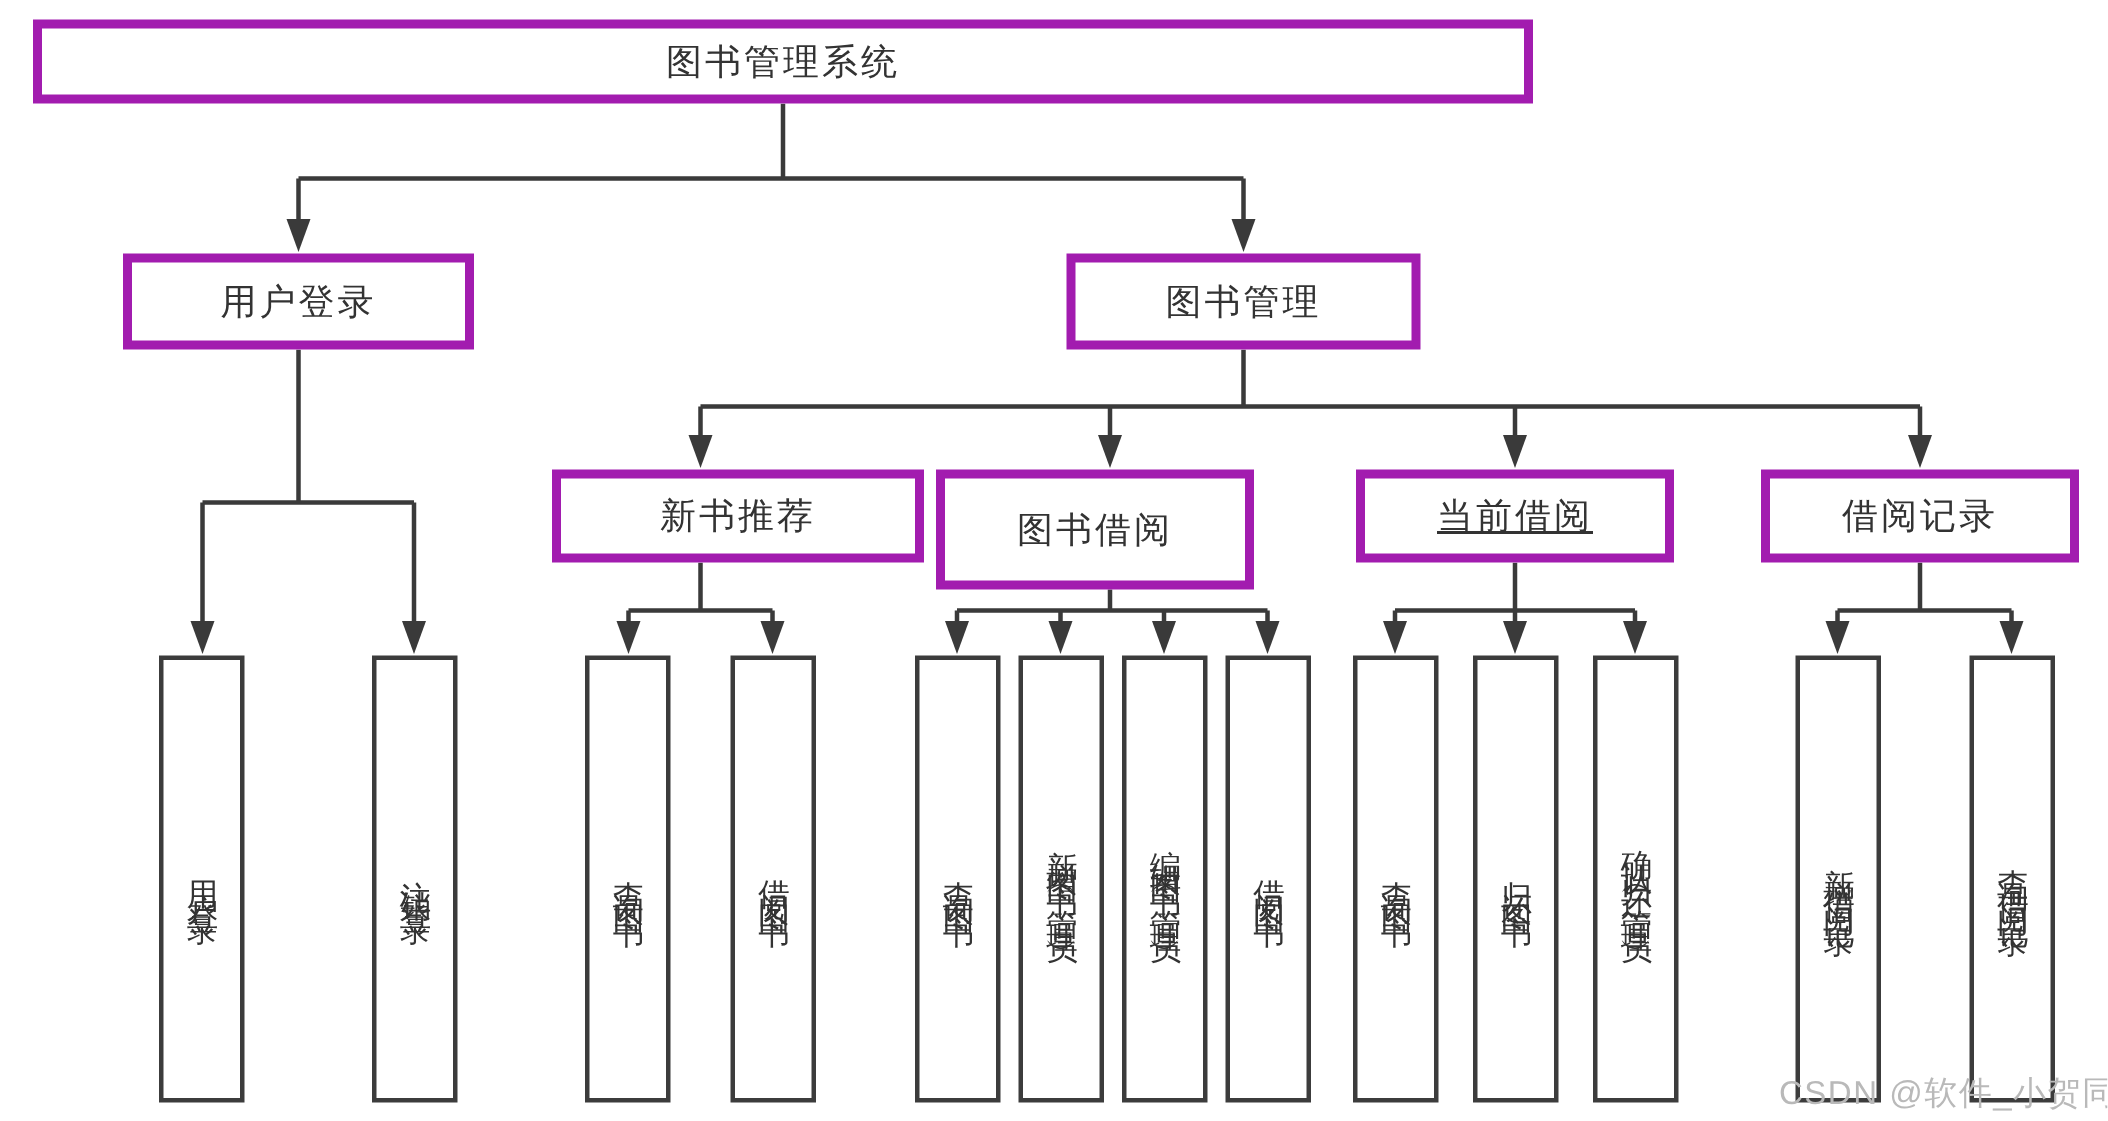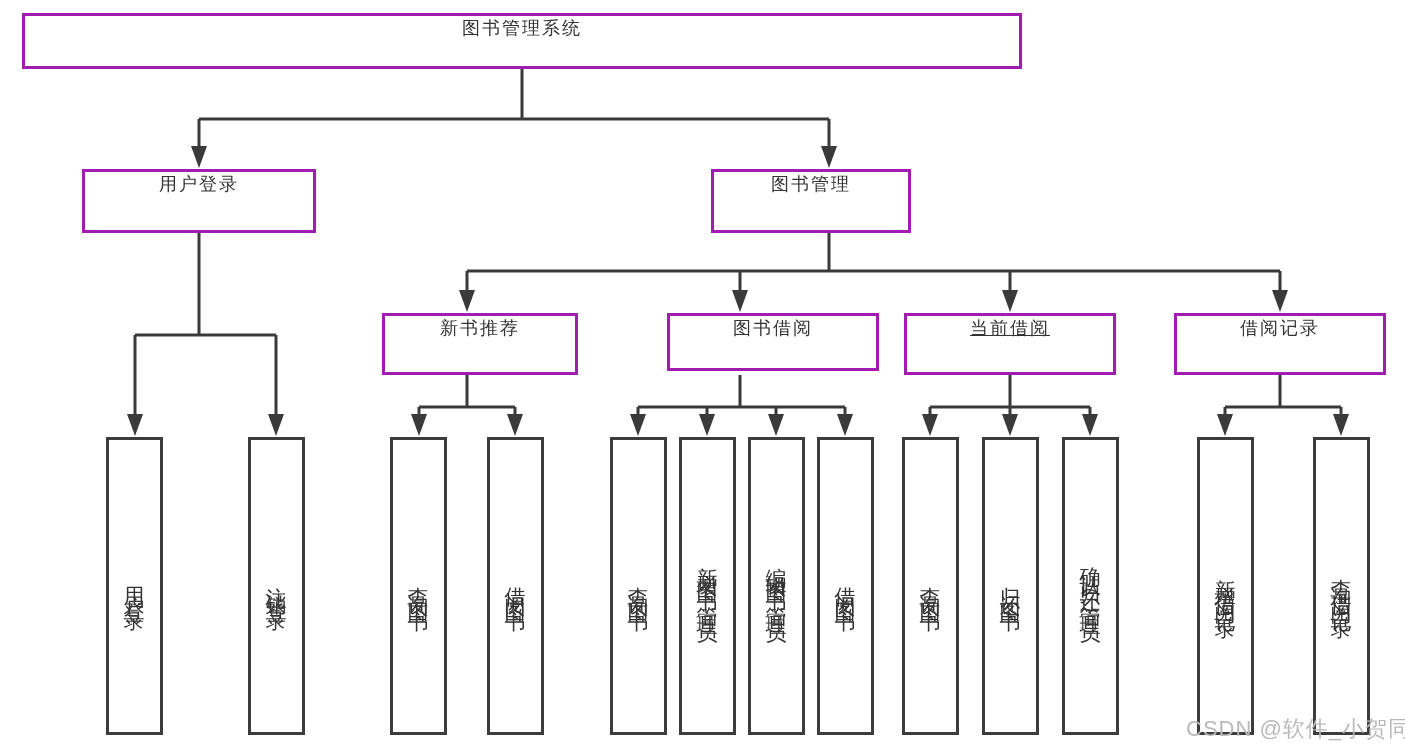--- a/index.html
+++ b/index.html
@@ -19,25 +19,25 @@
     position: absolute;
     left: 0; top: 0;
     width: 1405px;
     height: 747px;
     z-index: 1;
   }
   .hbox {
     position: absolute;
     box-sizing: border-box;
     background: #ffffff;
-    border: 3px solid #a21caf;
+    border: 6px solid #a21caf;
     display: flex;
-    align-items: flex-start;
+    align-items: center;
     justify-content: center;
-    font-size: 18px;
+    font-size: 24px;
     letter-spacing: 2px;
     color: #333333;
     z-index: 2;
     white-space: nowrap;
   }
   .vbox {
     position: absolute;
     box-sizing: border-box;
     background: #ffffff;
     border: 3px solid #3c3c3c;
@@ -106,28 +106,28 @@
     <polygon points="1333,414 1349,414 1341,436" fill="#3a3a3a"></polygon>
   </svg>
 
   <div class="hbox" style="left:22px; top:13px; width:1000px; height:56px;">
     <span>图书管理系统</span>
   </div>
 
   <div class="hbox" style="left:82px; top:169px; width:234px; height:64px;">
     <span>用户登录</span>
   </div>
-  <div class="hbox" style="left:711px; top:169px; width:200px; height:64px;">
+  <div class="hbox" style="left:711px; top:169px; width:236px; height:64px;">
     <span>图书管理</span>
   </div>
 
-  <div class="hbox" style="left:382px; top:313px; width:196px; height:62px;">
+  <div class="hbox" style="left:368px; top:313px; width:248px; height:62px;">
     <span>新书推荐</span>
   </div>
-  <div class="hbox" style="left:667px; top:313px; width:212px; height:58px;">
+  <div class="hbox" style="left:624px; top:313px; width:212px; height:80px;">
     <span>图书借阅</span>
   </div>
   <div class="hbox" style="left:904px; top:313px; width:212px; height:62px;text-decoration:underline;">
     <span>当前借阅</span>
   </div>
   <div class="hbox" style="left:1174px; top:313px; width:212px; height:62px;">
     <span>借阅记录</span>
   </div>
 
   <div class="vbox" style="left:106px; top:437px; width:57px; height:298px;">

